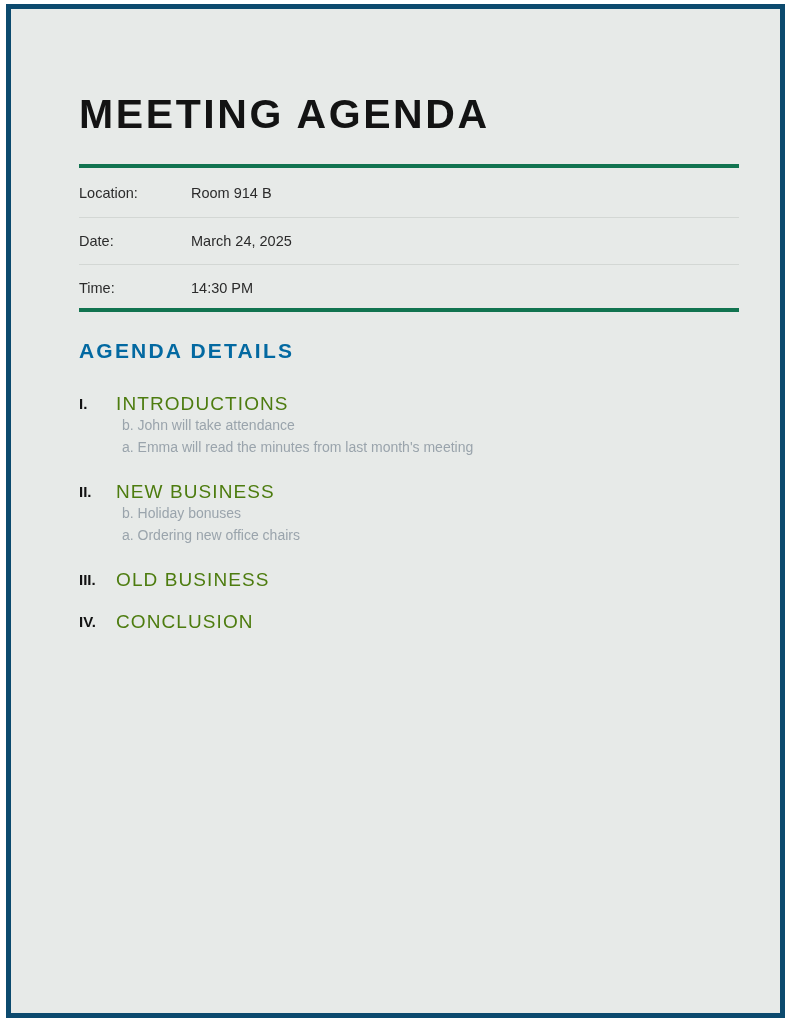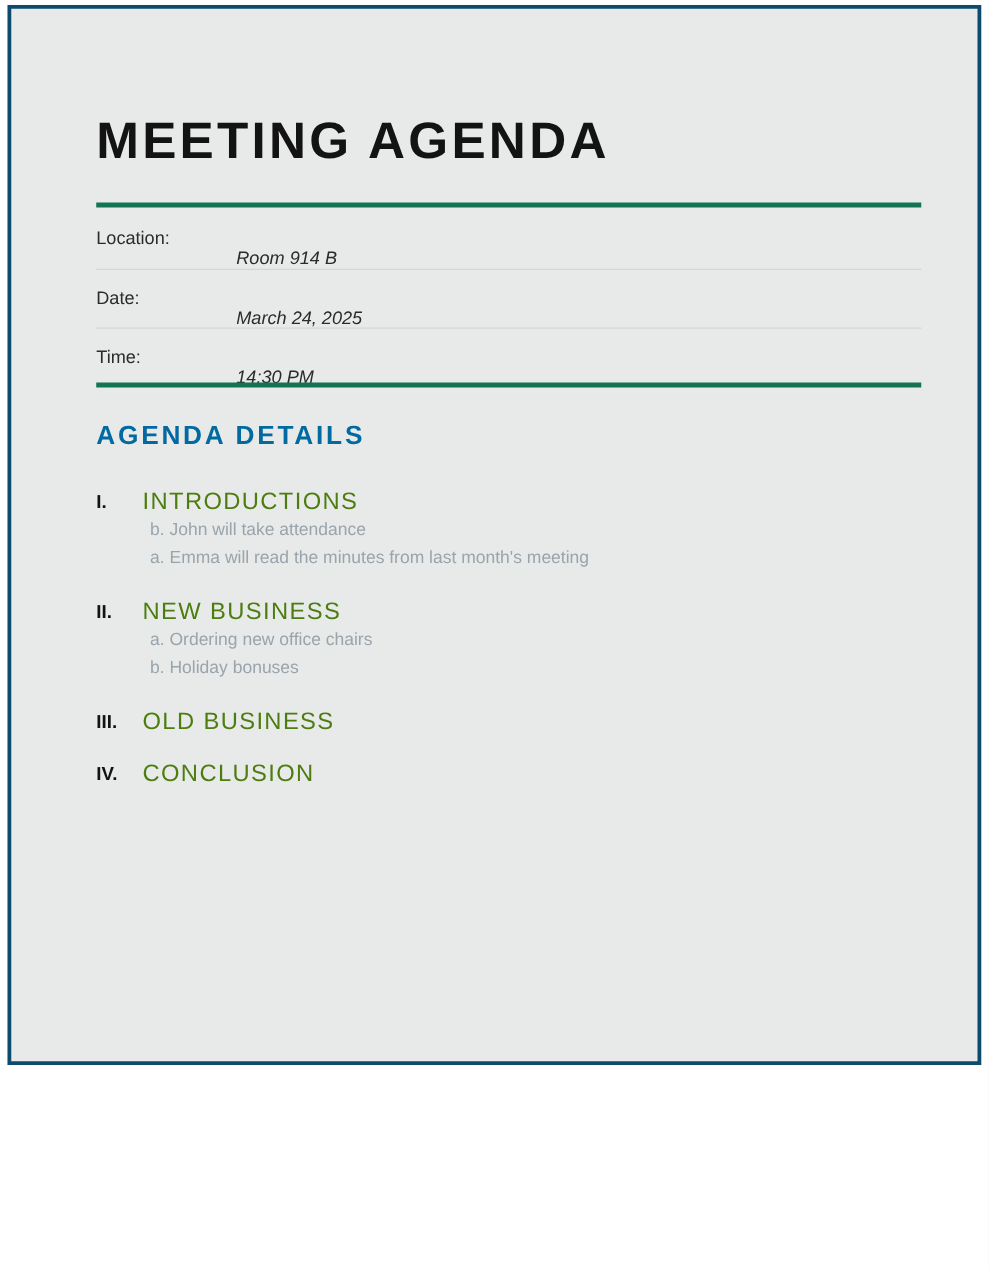--- a/index.html
+++ b/index.html
@@ -12,23 +12,23 @@
     background: #ffffff;
     font-family: "Liberation Sans", sans-serif;
     overflow: hidden;
   }
 
   .page {
     position: absolute;
     left: 6px;
     top: 4px;
     width: 779px;
-    height: 848px;
+    height: 1014px;
     background: #e7eae8;
-    border: 3px solid #0c4a6e;
+    border: 5px solid #0c4a6e;
     box-sizing: border-box;
   }
 
   .inner {
     position: absolute;
     left: 62px;
     top: 0;
     right: 62px;
     bottom: 0;
   }
@@ -83,23 +83,22 @@
 
   .info-label {
     position: absolute;
     left: 0;
     top: 0;
     white-space: nowrap;
   }
   .info-value {
     position: absolute;
     left: 112px;
-    top: 16px;
-    white-space: nowrap;
-    font-style: italic;
+    top: 0;
+    white-space: nowrap;
   }
 
   
   .section-heading {
     position: absolute;
     left: 6px;
     top: 331px;
     margin: 0;
     font-size: 21px;
     font-weight: bold;
@@ -200,22 +199,22 @@
         <ul class="subitems">
           <li class="subitem">b. John will take attendance</li>
           <li class="subitem">a. Emma will read the minutes from last month's meeting</li>
         </ul>
       </div>
 
       <div class="agenda-item">
         <span class="item-numeral">II.</span>
         <h3 class="item-title">NEW BUSINESS</h3>
         <ul class="subitems">
+          <li class="subitem">b. Holiday bonuses</li>
           <li class="subitem">a. Ordering new office chairs</li>
-          <li class="subitem">b. Holiday bonuses</li>
         </ul>
       </div>
 
       <div class="agenda-item">
         <span class="item-numeral">III.</span>
         <h3 class="item-title">OLD BUSINESS</h3>
       </div>
 
       <div class="agenda-item">
         <span class="item-numeral">IV.</span>

